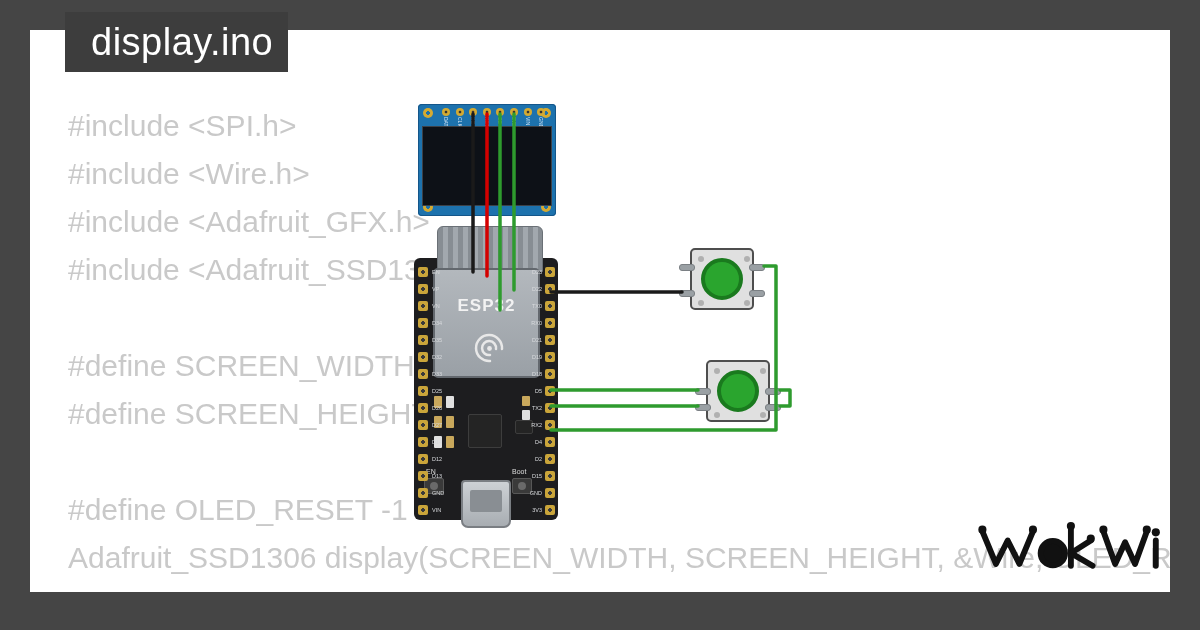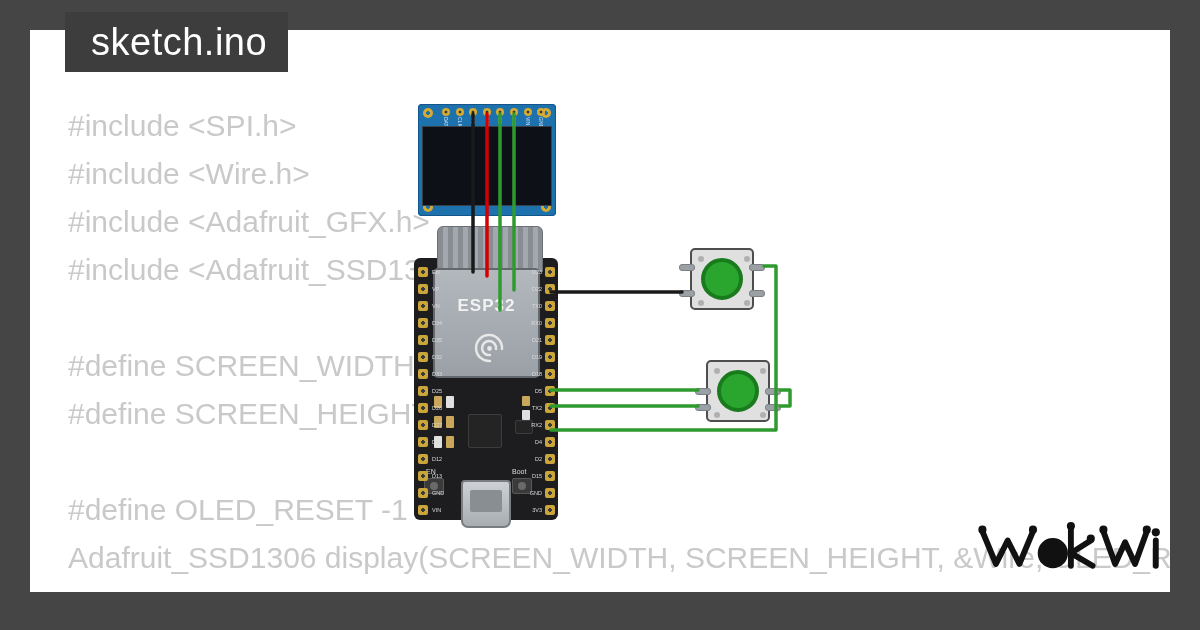--- a/index.html
+++ b/index.html
@@ -264,15 +264,15 @@
       <path d="M142 16 L155 52 L166 28 L177 52 L190 16"></path>
       <circle cx="142" cy="14" r="4.5"></circle>
         <circle cx="190" cy="14" r="4.5"></circle>
       <path d="M200 26 L200 54"></path>
       <circle cx="200" cy="17" r="4.5"></circle>
     </svg>
     <span class="sr">WOKWI</span>
   </div>
 
   <div class="tab">
-    <span>sketch.ino</span>
+    <span>display.ino</span>
   </div>
 </div>
 
 </body></html>

